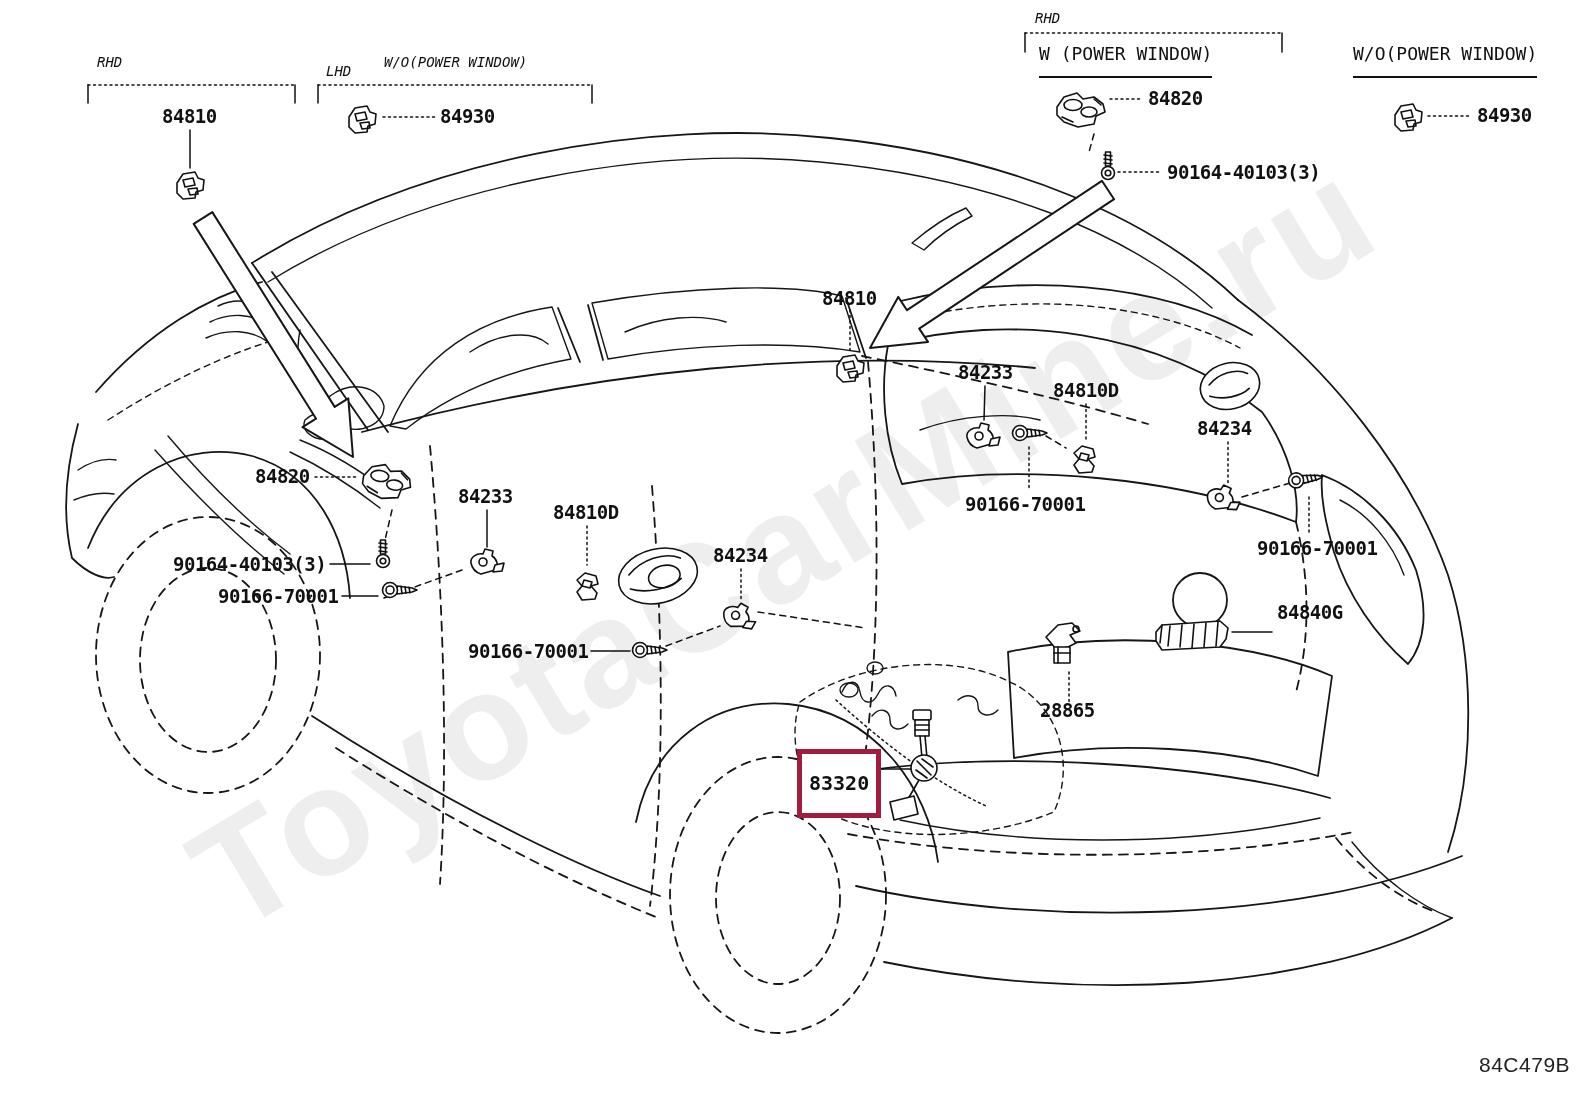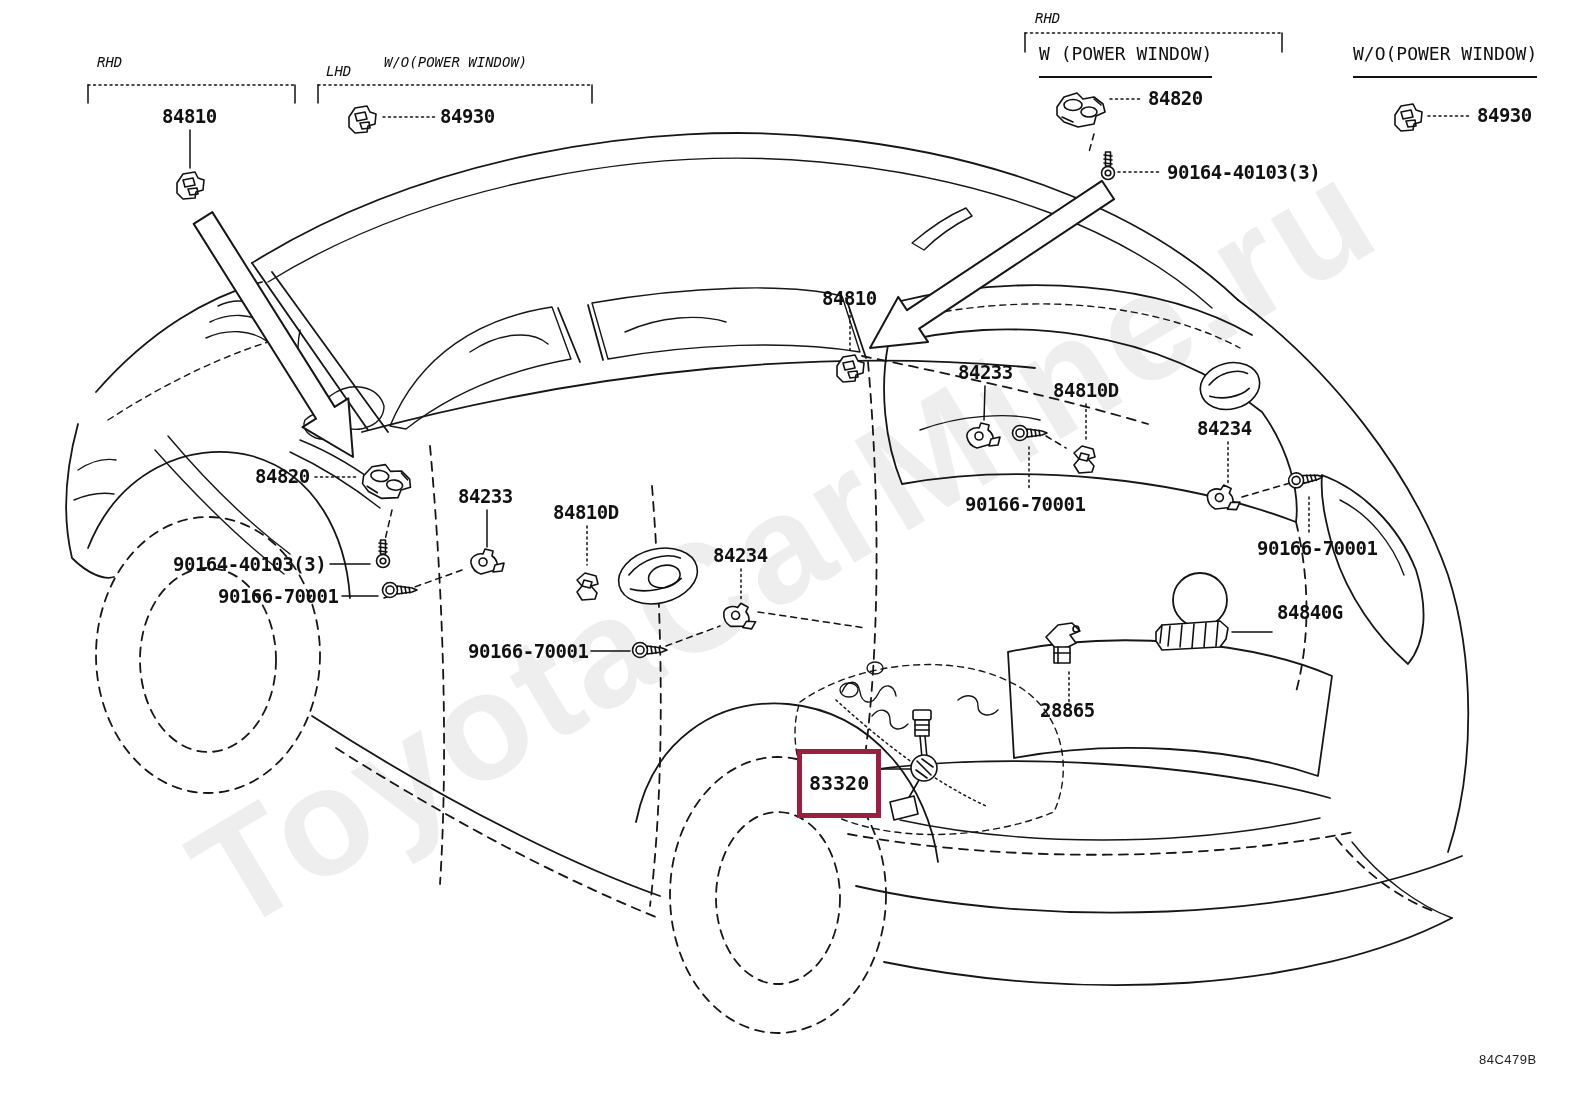--- a/index.html
+++ b/index.html
@@ -11,21 +11,21 @@
              transform:rotate(-31deg);transform-origin:50% 50%;color:#eeeeee;z-index:0;
              user-select:none;}
   #artwork{position:absolute;left:0;top:0;z-index:1;}
   #labels-layer{position:absolute;left:0;top:0;width:100%;height:100%;z-index:2;}
   .lbl{position:absolute;color:#111;white-space:pre;line-height:1.15;}
   .part{font-weight:bold;font-size:19px;letter-spacing:-0.5px;}
   .header{font-size:14px;font-weight:normal;letter-spacing:0;font-style:italic;}
   .header-u{font-size:18px;font-weight:normal;border-bottom:2px solid #111;padding-bottom:11px;}
   .part-h{font-weight:bold;font-size:20px;letter-spacing:0;border:5px solid #a01c40;
           background:#fff;padding:18px 7px;}
-  .code{font-family:"Liberation Sans",sans-serif;font-size:13px;font-weight:normal;color:#222;
+  .code{font-family:"Liberation Sans",sans-serif;font-size:21px;font-weight:normal;color:#222;
         letter-spacing:0.5px;}
   svg .ln{fill:none;stroke:#161616;stroke-width:1.8;stroke-linecap:round;stroke-linejoin:round;}
   svg .thin{stroke-width:1.4;}
   svg .dsh{stroke-dasharray:9 7;}
   svg .dsh2{stroke-dasharray:6 5;}
   svg .dot{stroke-dasharray:2 3.5;stroke-width:1.5;}
   svg .ldr{fill:none;stroke:#111;stroke-width:1.5;stroke-linecap:round;}
   svg .ico{fill:none;stroke:#111;stroke-width:1.6;stroke-linecap:round;stroke-linejoin:round;}
   svg .wfill{fill:#ffffff;}
   svg .arrow{fill:#ffffff;stroke:#161616;stroke-width:2;stroke-linejoin:round;}

